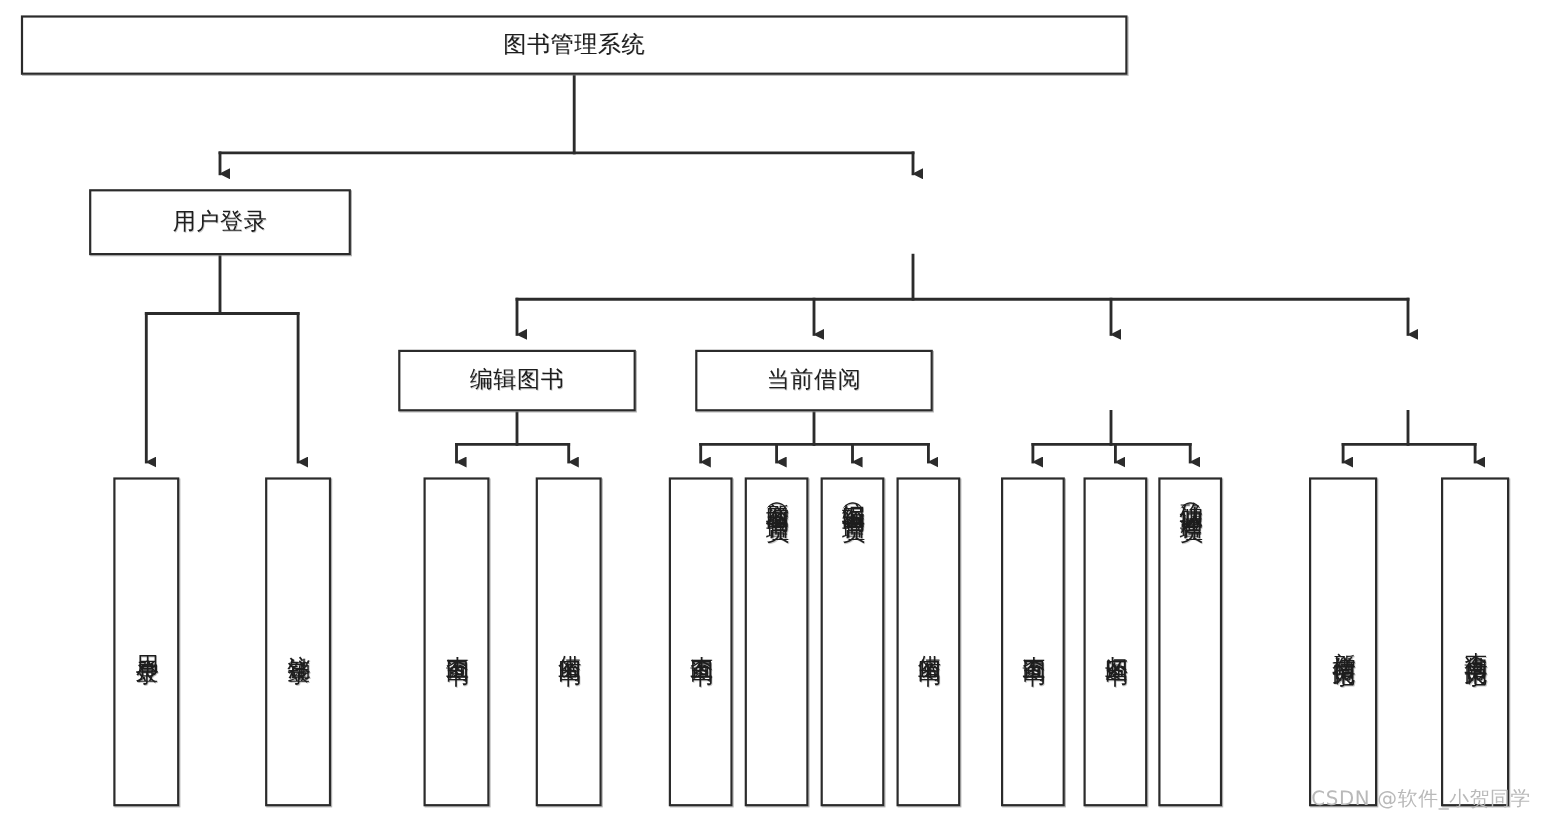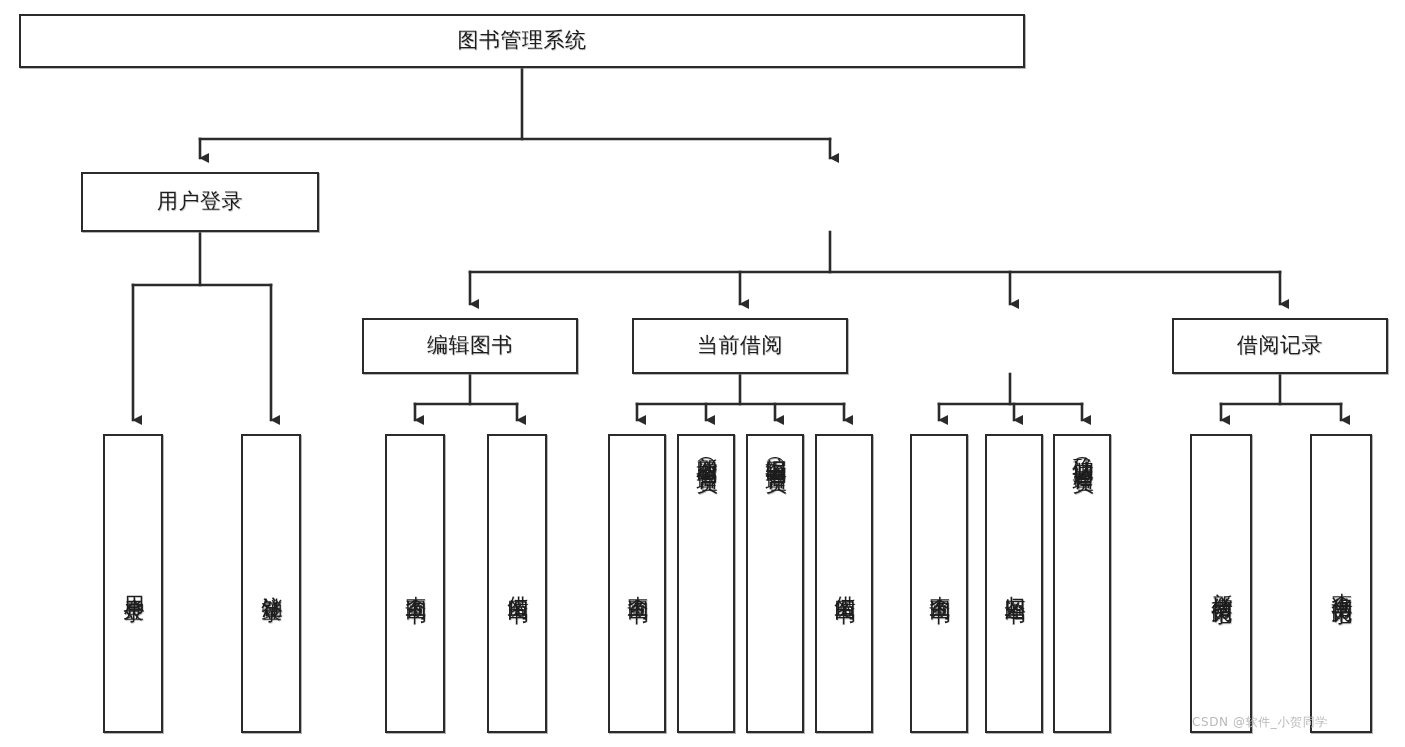--- a/index.html
+++ b/index.html
@@ -63,21 +63,21 @@
   .node.vert.long {
     align-items: flex-start;
   }
   .node.vert.long .label {
     margin-top: 4px;
   }
   #watermark {
     position: absolute;
     left: 1192px;
     top: 714px;
-    font-size: 12px;
+    font-size: 18px;
     color: #b9b9b9;
     letter-spacing: 0.6px;
     white-space: nowrap;
     z-index: 5;
     font-family: "DejaVu Sans", "Liberation Sans", sans-serif;
   }
 </style>
 </head>
 <body>
 
@@ -140,23 +140,20 @@
   <div class="node horiz" style="left: 81px; top: 172px; width: 238px; height: 60px;">
     <span class="label">用户登录</span>
   </div>
 
   <div class="node horiz" style="left: 362px; top: 318px; width: 216px; height: 56px;">
     <span class="label">编辑图书</span>
   </div>
   <div class="node horiz" style="left: 632px; top: 318px; width: 216px; height: 56px;">
     <span class="label">当前借阅</span>
   </div>
-  <div class="node horiz" style="left: 1172px; top: 318px; width: 216px; height: 56px;">
-    <span class="label">借阅记录</span>
-  </div>
 
   <div class="node vert" style="left: 103px; top: 434px; width: 60px; height: 299px;">
     <span class="label">用户登录</span>
   </div>
   <div class="node vert" style="left: 241px; top: 434px; width: 60px; height: 299px;">
     <span class="label">注销登录</span>
   </div>
 
   <div class="node vert" style="left: 385px; top: 434px; width: 60px; height: 299px;">
     <span class="label">查询图书</span>

